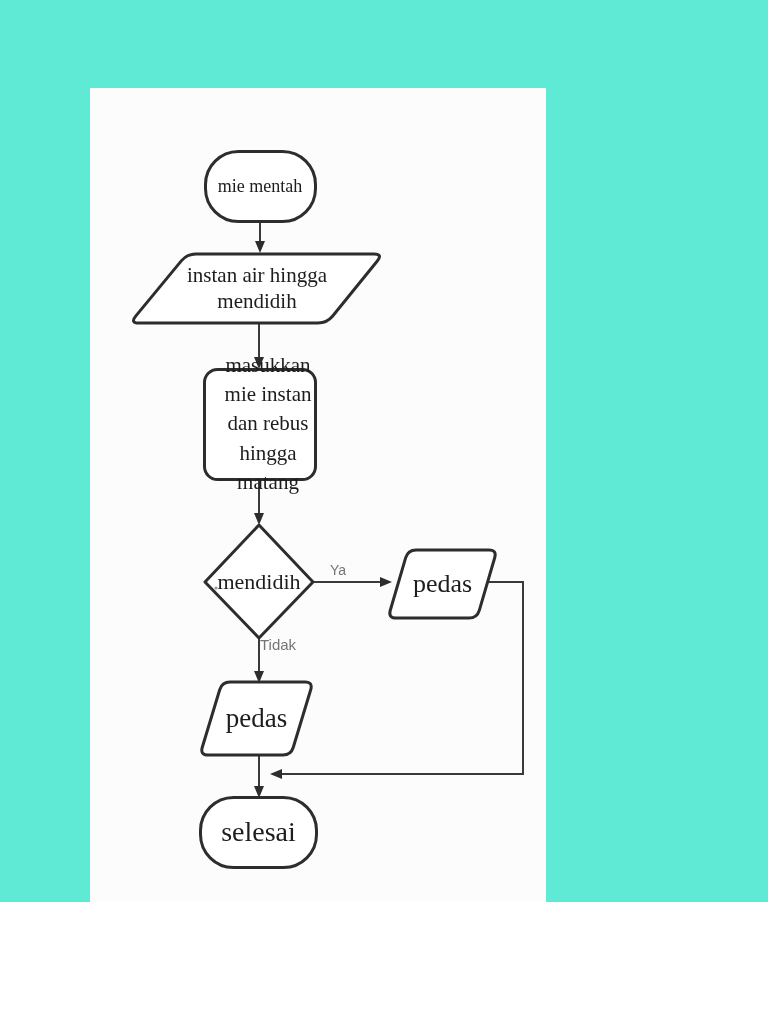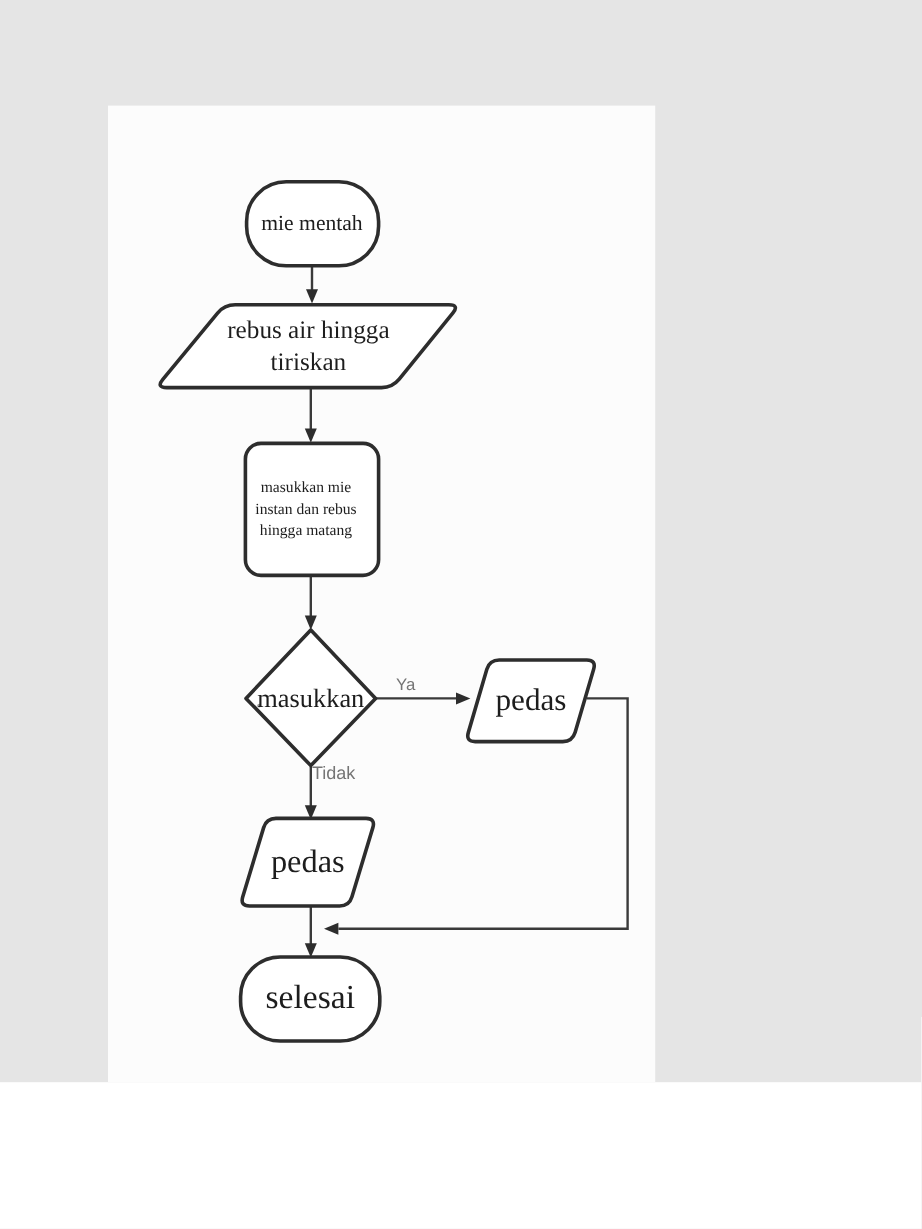--- a/index.html
+++ b/index.html
@@ -4,21 +4,21 @@
 <style>
   * { margin: 0; padding: 0; box-sizing: border-box; }
   html, body {
     background: #ffffff;
     font-family: "Liberation Serif", "DejaVu Serif", serif;
   }
   .canvas {
     position: relative;
     width: 768px;
     height: 902px;
-    background: #e5e5e5;
+    background: #5eead4;
     overflow: hidden;
   }
   .scan-page {
     position: absolute;
     left: 90px;
     top: 88px;
     width: 456px;
     height: 842px;
     background: #fcfcfc;
   }
@@ -31,21 +31,21 @@
     position: absolute;
     display: flex;
     align-items: center;
     justify-content: center;
     text-align: center;
     color: #1d1d1d;
     font-family: "Liberation Serif", "DejaVu Serif", serif;
   }
   .lbl-start    { left: 205px; top: 151px; width: 110px; height: 70px;  font-size: 18px; }
   .lbl-boil     { left: 166px; top: 256px; width: 182px; height: 64px;  font-size: 21px; line-height: 1.25; }
-  .lbl-cook     { left: 201px; top: 370px; width: 108px; height: 108px; font-size: 13px; line-height: 1.4; }
+  .lbl-cook     { left: 214px; top: 370px; width: 108px; height: 108px; font-size: 21px; line-height: 1.4; }
   .lbl-drain    { left: 206px; top: 526px; width: 106px; height: 112px; font-size: 22px; }
   .lbl-spicyyes { left: 396px; top: 549px; width: 93px;  height: 69px;  font-size: 26px; }
   .lbl-spicyno  { left: 206px; top: 682px; width: 101px; height: 72px;  font-size: 27px; }
   .lbl-end      { left: 200px; top: 797px; width: 117px; height: 70px;  font-size: 28px; }
   .edge-label {
     position: absolute;
     font-family: "Liberation Sans", "DejaVu Sans", sans-serif;
     color: #757575;
     text-align: left;
   }
@@ -94,25 +94,25 @@
 
     <path d="M230,682 H305 Q313,682 310.7,689.7 L293.3,747.3 Q291,755 283,755 H208 Q200,755 202.3,747.3 L219.7,689.7 Q222,682 230,682 Z" fill="#ffffff" stroke="#2d2d2d" stroke-width="3" stroke-linejoin="round"></path>
 
     <rect x="200.5" y="797.5" width="116" height="70" rx="33" fill="#ffffff" stroke="#2d2d2d" stroke-width="3"></rect>
 
     <circle cx="216" cy="588" r="1.6" fill="#9a9a9a"></circle>
   </svg>
 
   <div class="node-label lbl-start">mie mentah</div>
 
-  <div class="node-label lbl-boil">rebus air hingga tiriskan</div>
+  <div class="node-label lbl-boil">instan air hingga mendidih</div>
 
   <div class="node-label lbl-cook">masukkan mie instan dan rebus hingga matang</div>
 
-  <div class="node-label lbl-drain">masukkan</div>
+  <div class="node-label lbl-drain">mendidih</div>
 
   <div class="node-label lbl-spicyyes">pedas</div>
 
   <div class="node-label lbl-spicyno">pedas</div>
 
   <div class="node-label lbl-end">selesai</div>
 
   <div class="edge-label lbl-ya">Ya</div>
 
   <div class="edge-label lbl-tidak">Tidak</div>

